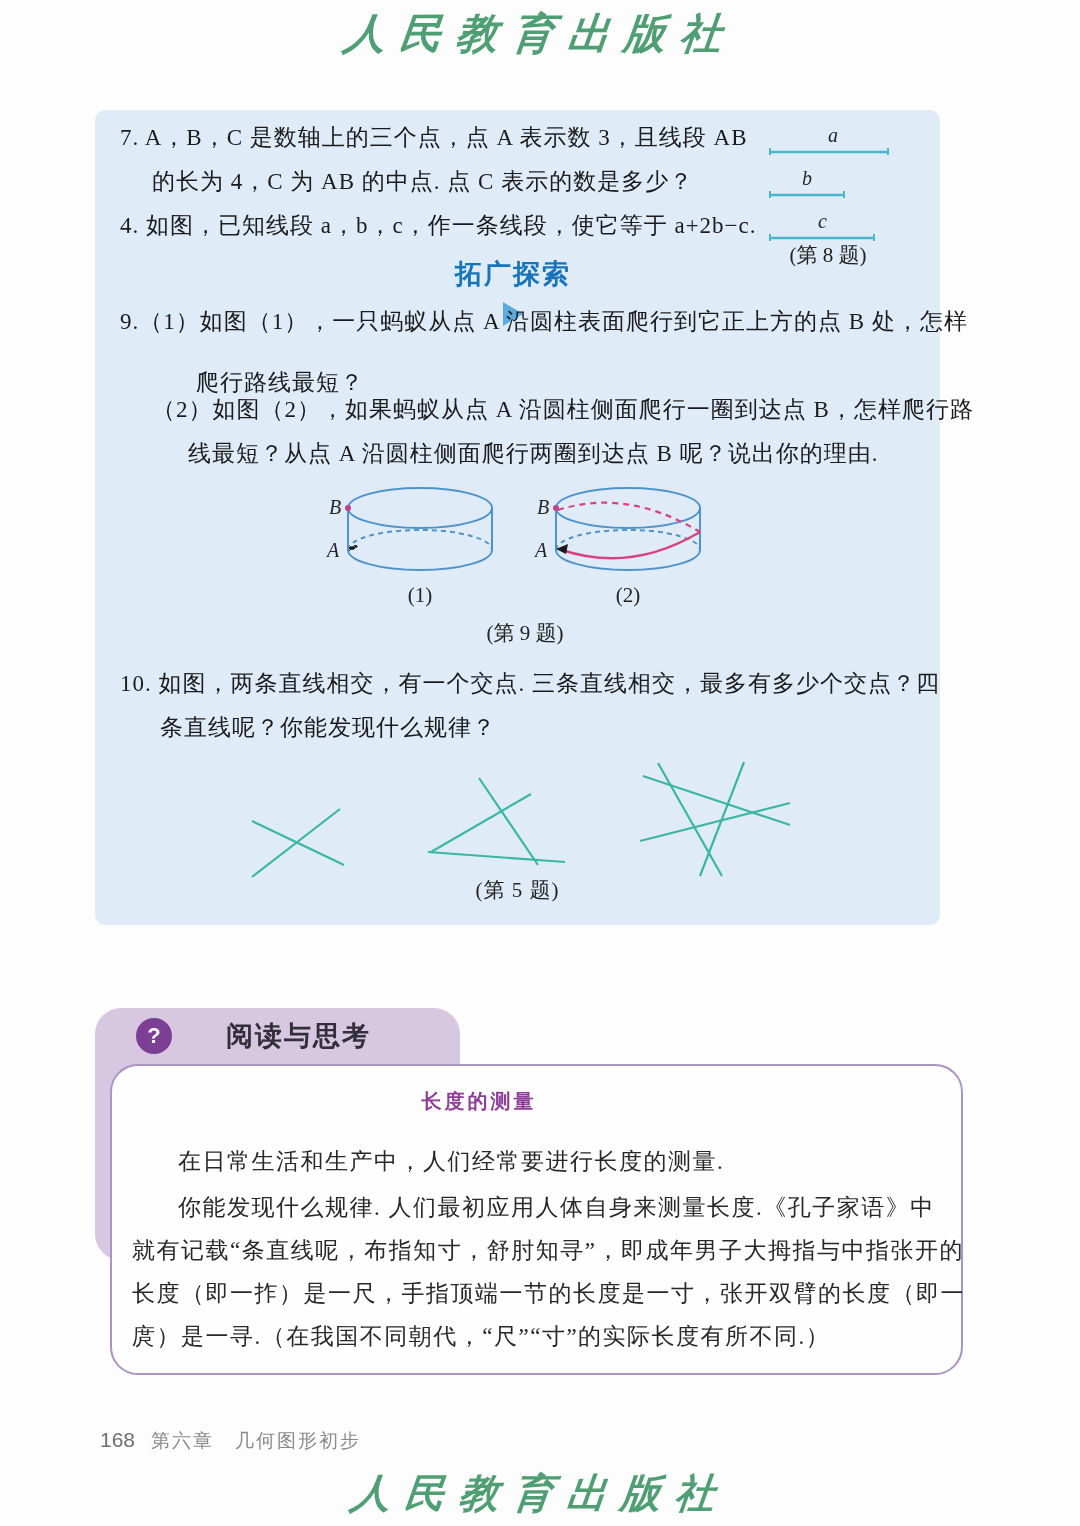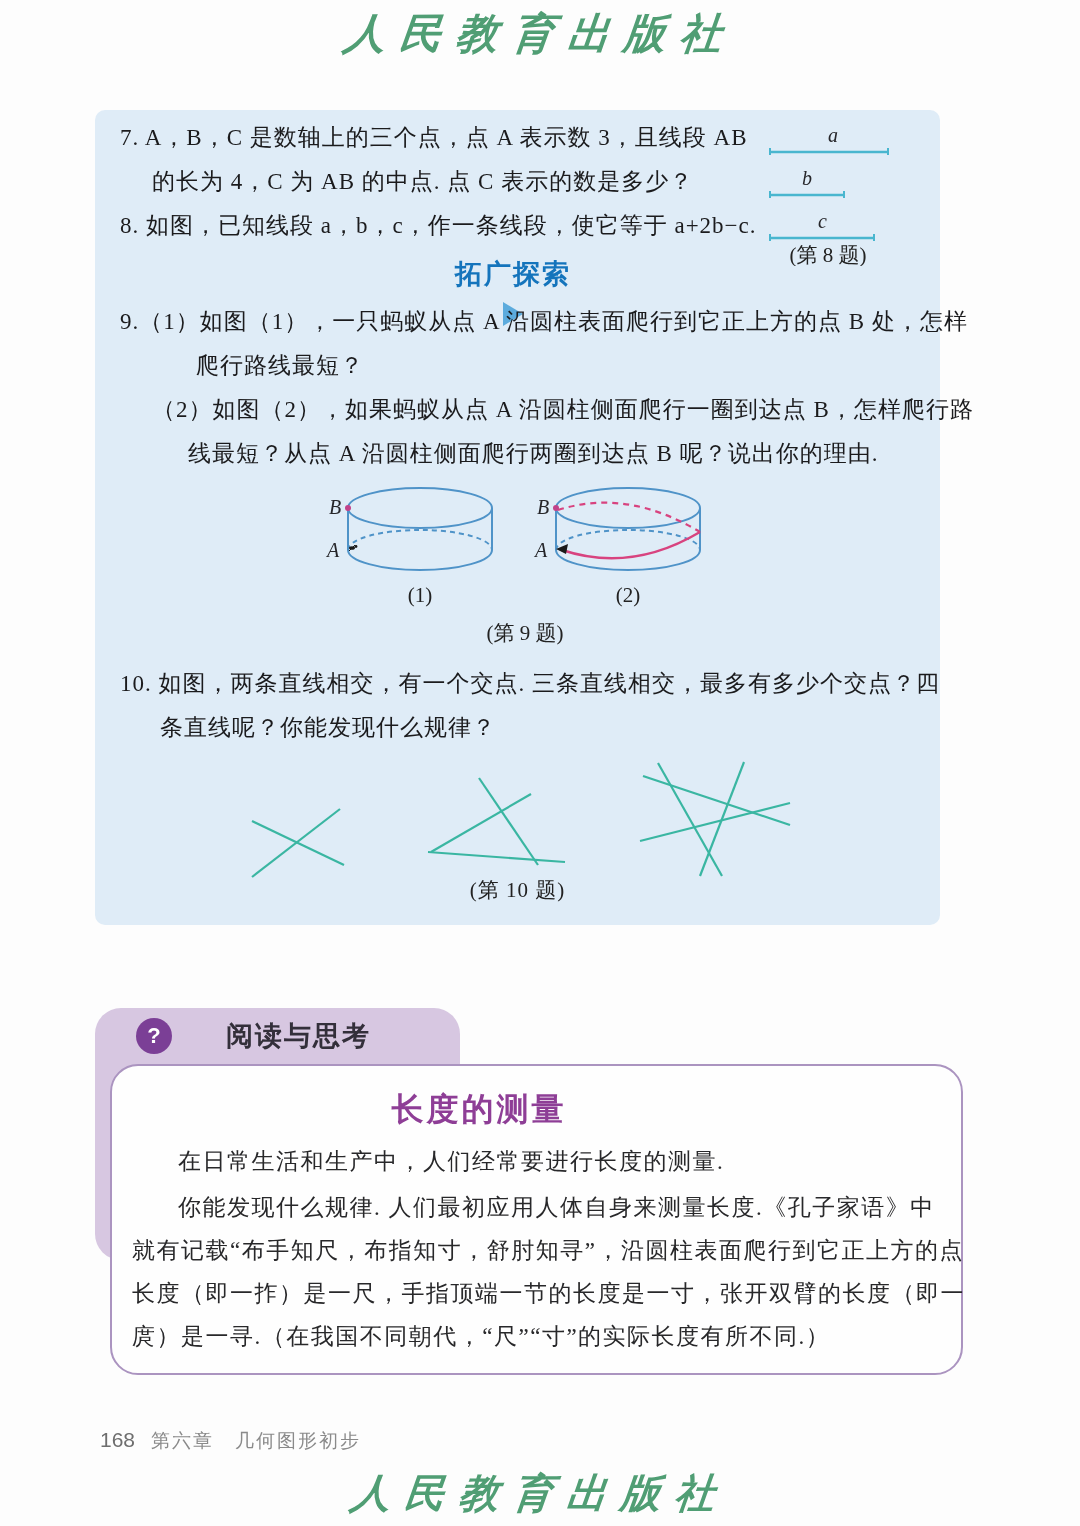--- a/index.html
+++ b/index.html
@@ -35,21 +35,21 @@
   .lav-tab{left:95px;top:1008px;width:365px;height:252px;background:#d7c7e1;border-radius:26px;}
   .white-box{left:110px;top:1064px;width:853px;height:311px;background:#fefefe;
              border:2px solid #ab94c0;border-radius:28px;box-sizing:border-box;}
   .tab-row{left:136px;top:1018px;display:flex;align-items:center;gap:14px;}
   .tab-icon{width:36px;height:36px;border-radius:50%;background:#7b3f96;color:#ffffff;
             font-family:"Liberation Sans",sans-serif;font-weight:bold;font-size:22px;
             display:flex;align-items:center;justify-content:center;}
   .tab-label{font-family:"Liberation Sans",sans-serif;font-weight:bold;font-size:27px;
              color:#332f3a;letter-spacing:2px;margin-left:40px;}
   .read-title{left:110px;top:1088px;width:738px;text-align:center;font-weight:bold;
-              font-size:32px;color:#8e3e96;letter-spacing:3px;}
+              font-size:20px;color:#8e3e96;letter-spacing:3px;}
   .read-line{font-size:23px;line-height:43px;letter-spacing:1.5px;color:#28282a;white-space:nowrap;}
 
   
   .foot{left:100px;top:1428px;display:flex;align-items:flex-start;gap:16px;}
   .foot-num{font-family:"Liberation Sans",sans-serif;font-size:21px;color:#6e6e6e;}
   .foot-ch{font-size:19px;color:#8a8a8a;letter-spacing:2px;}
 
   svg text{font-family:"Liberation Serif",serif;}
   .vlabel{font-style:italic;font-size:20px;fill:#26262a;}
 </style>
@@ -58,21 +58,21 @@
 
 <div class="page">
 
   <div class="abs watermark wm-top">人民教育出版社</div>
 
   <div class="abs panel"></div>
 
   <div class="abs ptext" style="left:120px;top:116px;">7. A，B，C 是数轴上的三个点，点 A 表示数 3，且线段 AB</div>
   <div class="abs ptext" style="left:152px;top:160px;">的长为 4，C 为 AB 的中点. 点 C 表示的数是多少？</div>
 
-  <div class="abs ptext" style="left:120px;top:204px;">8. 如图，已知线段 a，b，c，作一条线段，使它等于 a+2b−c.</div>
+  <div class="abs ptext" style="left:120px;top:204px;">4. 如图，已知线段 a，b，c，作一条线段，使它等于 a+2b−c.</div>
 
   <svg class="abs" style="left:762px;top:124px;" width="160" height="142" viewBox="0 0 160 142">
     <text class="vlabel" x="66" y="18">a</text>
     <line x1="8" y1="28" x2="126" y2="28" stroke="#49b6cf" stroke-width="2.5"></line>
     <line x1="8" y1="24" x2="8" y2="31" stroke="#49b6cf" stroke-width="2"></line>
     <line x1="126" y1="24" x2="126" y2="31" stroke="#49b6cf" stroke-width="2"></line>
 
     <text class="vlabel" x="40" y="61">b</text>
     <line x1="8" y1="71" x2="82" y2="71" stroke="#49b6cf" stroke-width="2.5"></line>
     <line x1="8" y1="67" x2="8" y2="74" stroke="#49b6cf" stroke-width="2"></line>
@@ -86,21 +86,21 @@
     <text x="66" y="138" text-anchor="middle" font-size="21" fill="#222">(第 8 题)</text>
   </svg>
 
   <div class="abs sect">
     <span class="sect-title">拓广探索</span>
     <span class="sect-tri"></span>
     <span class="sect-dots"></span>
   </div>
 
   <div class="abs ptext" style="left:120px;top:300px;">9.（1）如图（1），一只蚂蚁从点 A 沿圆柱表面爬行到它正上方的点 B 处，怎样</div>
-  <div class="abs ptext" style="left:196px;top:344px;">爬行路线最短？</div>
+  <div class="abs ptext" style="left:196px;top:361px;">爬行路线最短？</div>
   <div class="abs ptext" style="left:152px;top:388px;">（2）如图（2），如果蚂蚁从点 A 沿圆柱侧面爬行一圈到达点 B，怎样爬行路</div>
   <div class="abs ptext" style="left:188px;top:432px;text-align:right;">线最短？从点 A 沿圆柱侧面爬行两圈到达点 B 呢？说出你的理由.</div>
 
   <svg class="abs" style="left:325px;top:478px;" width="400" height="170" viewBox="0 0 400 170">
 
     <g>
       <path d="M23 72 A72 20 0 0 1 167 72" stroke="#4f93c8" stroke-width="2" fill="none" stroke-dasharray="5 4"></path>
       <path d="M23 72 A72 20 0 0 0 167 72" stroke="#4f93c8" stroke-width="2" fill="none"></path>
       <line x1="23" y1="30" x2="23" y2="72" stroke="#4f93c8" stroke-width="2"></line>
       <line x1="167" y1="30" x2="167" y2="72" stroke="#4f93c8" stroke-width="2"></line>
@@ -146,32 +146,32 @@
       <line x1="321" y1="46" x2="221" y2="104"></line>
       <line x1="218" y1="104" x2="355" y2="114"></line>
     </g>
     <g stroke="#3ab6a2" stroke-width="2.2">
       <line x1="448" y1="15" x2="512" y2="128"></line>
       <line x1="534" y1="14" x2="490" y2="128"></line>
       <line x1="430" y1="93" x2="580" y2="55"></line>
       <line x1="433" y1="28" x2="580" y2="77"></line>
     </g>
   </svg>
-  <div class="abs caption center-cap" style="top:876px;">(第 10 题)</div>
+  <div class="abs caption center-cap" style="top:876px;">(第 5 题)</div>
 
   <div class="abs lav-tab"></div>
   <div class="abs white-box"></div>
   <div class="abs tab-row">
     <span class="tab-icon">?</span>
     <span class="tab-label">阅读与思考</span>
   </div>
   <div class="abs read-title">长度的测量</div>
   <div class="abs read-line" style="left:178px;top:1140px;">在日常生活和生产中，人们经常要进行长度的测量.</div>
   <div class="abs read-line" style="left:178px;top:1186px;">你能发现什么规律. 人们最初应用人体自身来测量长度.《孔子家语》中</div>
-  <div class="abs read-line" style="left:132px;top:1229px;">就有记载“布手知尺，布指知寸，舒肘知寻”，沿圆柱表面爬行到它正上方的点</div>
+  <div class="abs read-line" style="left:132px;top:1229px;">就有记载“条直线呢，布指知寸，舒肘知寻”，即成年男子大拇指与中指张开的</div>
   <div class="abs read-line" style="left:132px;top:1272px;">长度（即一拃）是一尺，手指顶端一节的长度是一寸，张开双臂的长度（即一</div>
   <div class="abs read-line" style="left:132px;top:1315px;">庹）是一寻.（在我国不同朝代，“尺”“寸”的实际长度有所不同.）</div>
 
   <div class="abs foot">
     <span class="foot-num">168</span>
     <span class="foot-ch">第六章　几何图形初步</span>
   </div>
   <div class="abs watermark wm-bottom">人民教育出版社</div>
 
 </div>

